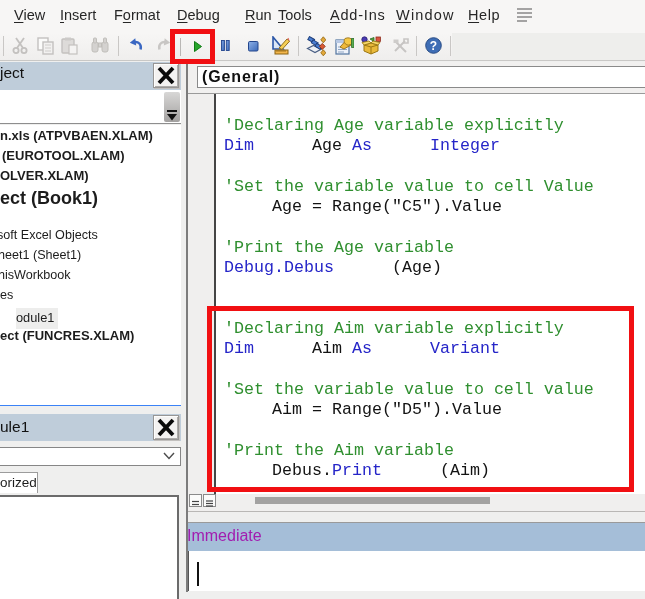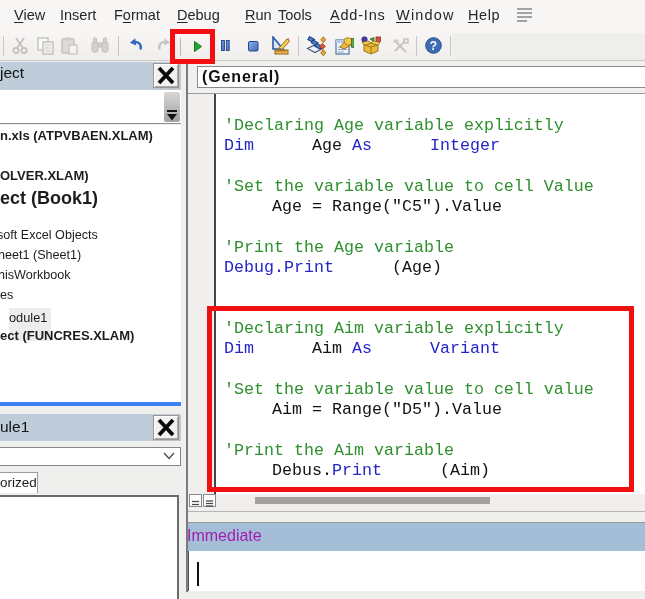--- a/index.html
+++ b/index.html
@@ -208,29 +208,30 @@
     </svg>
 </div>
 
 <div class="abs" style="left:0;top:90px;width:181px;height:34px;background:#ffffff;border-bottom:1px solid #8e8e8e"></div>
 <div class="abs" style="left:164px;top:92px;width:16px;height:30px;background:linear-gradient(to bottom,#d8d7d6,#a3a1a0);border-radius:2px"></div>
 <div class="abs" style="left:167px;top:109.5px;width:10px;height:2px;background:#111"></div>
 <svg class="abs" style="left:167px;top:113.5px" width="10" height="7" viewBox="0 0 10 7">
     <path d="M0 0 L10 0 L5 6.5 Z" fill="#111"></path>
   </svg>
 
-<div class="abs" style="left:0;top:125px;width:181px;height:281px;background:#ffffff;border-bottom:4px solid #3b82f6;overflow:hidden">
+<div class="abs" style="left:0;top:125px;width:181px;height:281px;background:#ffffff;border-bottom:1px solid #3b82f6;overflow:hidden">
   <div class="trow b" style="left:0;top:3px;font-size:13px">n.xls (ATPVBAEN.XLAM)</div>
+  <div class="trow b" style="left:2px;top:23px;font-size:13px">(EUROTOOL.XLAM)</div>
   <div class="trow b" style="left:0;top:43px;font-size:13px">OLVER.XLAM)</div>
   <div class="trow b" style="left:0;top:63px;font-size:18px">ect (Book1)</div>
   <div class="trow" style="left:-3px;top:103px;font-size:12.6px">soft Excel Objects</div>
   <div class="trow" style="left:-2px;top:123px;font-size:12.6px">heet1 (Sheet1)</div>
   <div class="trow" style="left:-2px;top:143px;font-size:12.6px">hisWorkbook</div>
   <div class="trow" style="left:0;top:163px;font-size:12.6px">es</div>
-  <div class="trow" style="left:9px;top:182.5px;height:33px;line-height:19px;font-size:12.8px;background:#ededec;padding-right:4px">odule1</div>
+  <div class="trow" style="left:16px;top:182.5px;height:21px;line-height:19px;font-size:12.8px;background:#ededec;padding-right:4px">odule1</div>
   <div class="trow b" style="left:0;top:203px;font-size:13px">ect (FUNCRES.XLAM)</div>
 </div>
 
 <div class="abs titlebar" style="left:0;top:414px;width:181px;height:27px"></div>
 <div class="abs" style="left:0;top:418px;font-size:15.5px;color:#111">ule1</div>
 <div class="xbtn" style="left:153px;top:415px;width:26px;height:25px">
   <svg width="24" height="23" viewBox="0 0 24 23">
       <g stroke="#0a0a0a" stroke-width="3.8">
         <line x1="5" y1="4" x2="19" y2="19"></line>
         <line x1="19" y1="4" x2="5" y2="19"></line>
@@ -259,21 +260,21 @@
 <div class="abs" style="left:216px;top:94px;width:429px;height:400px;background:#ffffff"></div>
 
 <div class="abs code" style="left:224px;top:95.8px">
 <span class="g">'Declaring Age variable explicitly</span>
 <span><span class="k">Dim</span><span class="blk"> Age </span><span class="k">As</span><span class="blk"> </span><span class="k">Integer</span></span>
 
 <span class="g">'Set the variable value to cell Value</span>
 <span class="blk">Age = Range("C5").Value</span>
 
 <span class="g">'Print the Age variable</span>
-<span><span class="k">Debug.Print</span><span class="blk"> (Age)</span></span>
+<span><span class="k">Debug.Debus</span><span class="blk"> (Age)</span></span>
 
 
 <span class="g">'Declaring Aim variable explicitly</span>
 <span><span class="k">Dim</span><span class="blk"> Aim </span><span class="k">As</span><span class="blk"> </span><span class="k">Variant</span></span>
 
 <span class="g">'Set the variable value to cell value</span>
 <span class="blk">Aim = Range("D5").Value</span>
 
 <span class="g">'Print the Aim variable</span>
 <span><span class="blk">Debus.</span><span class="k">Print</span><span class="blk"> (Aim)</span></span>

